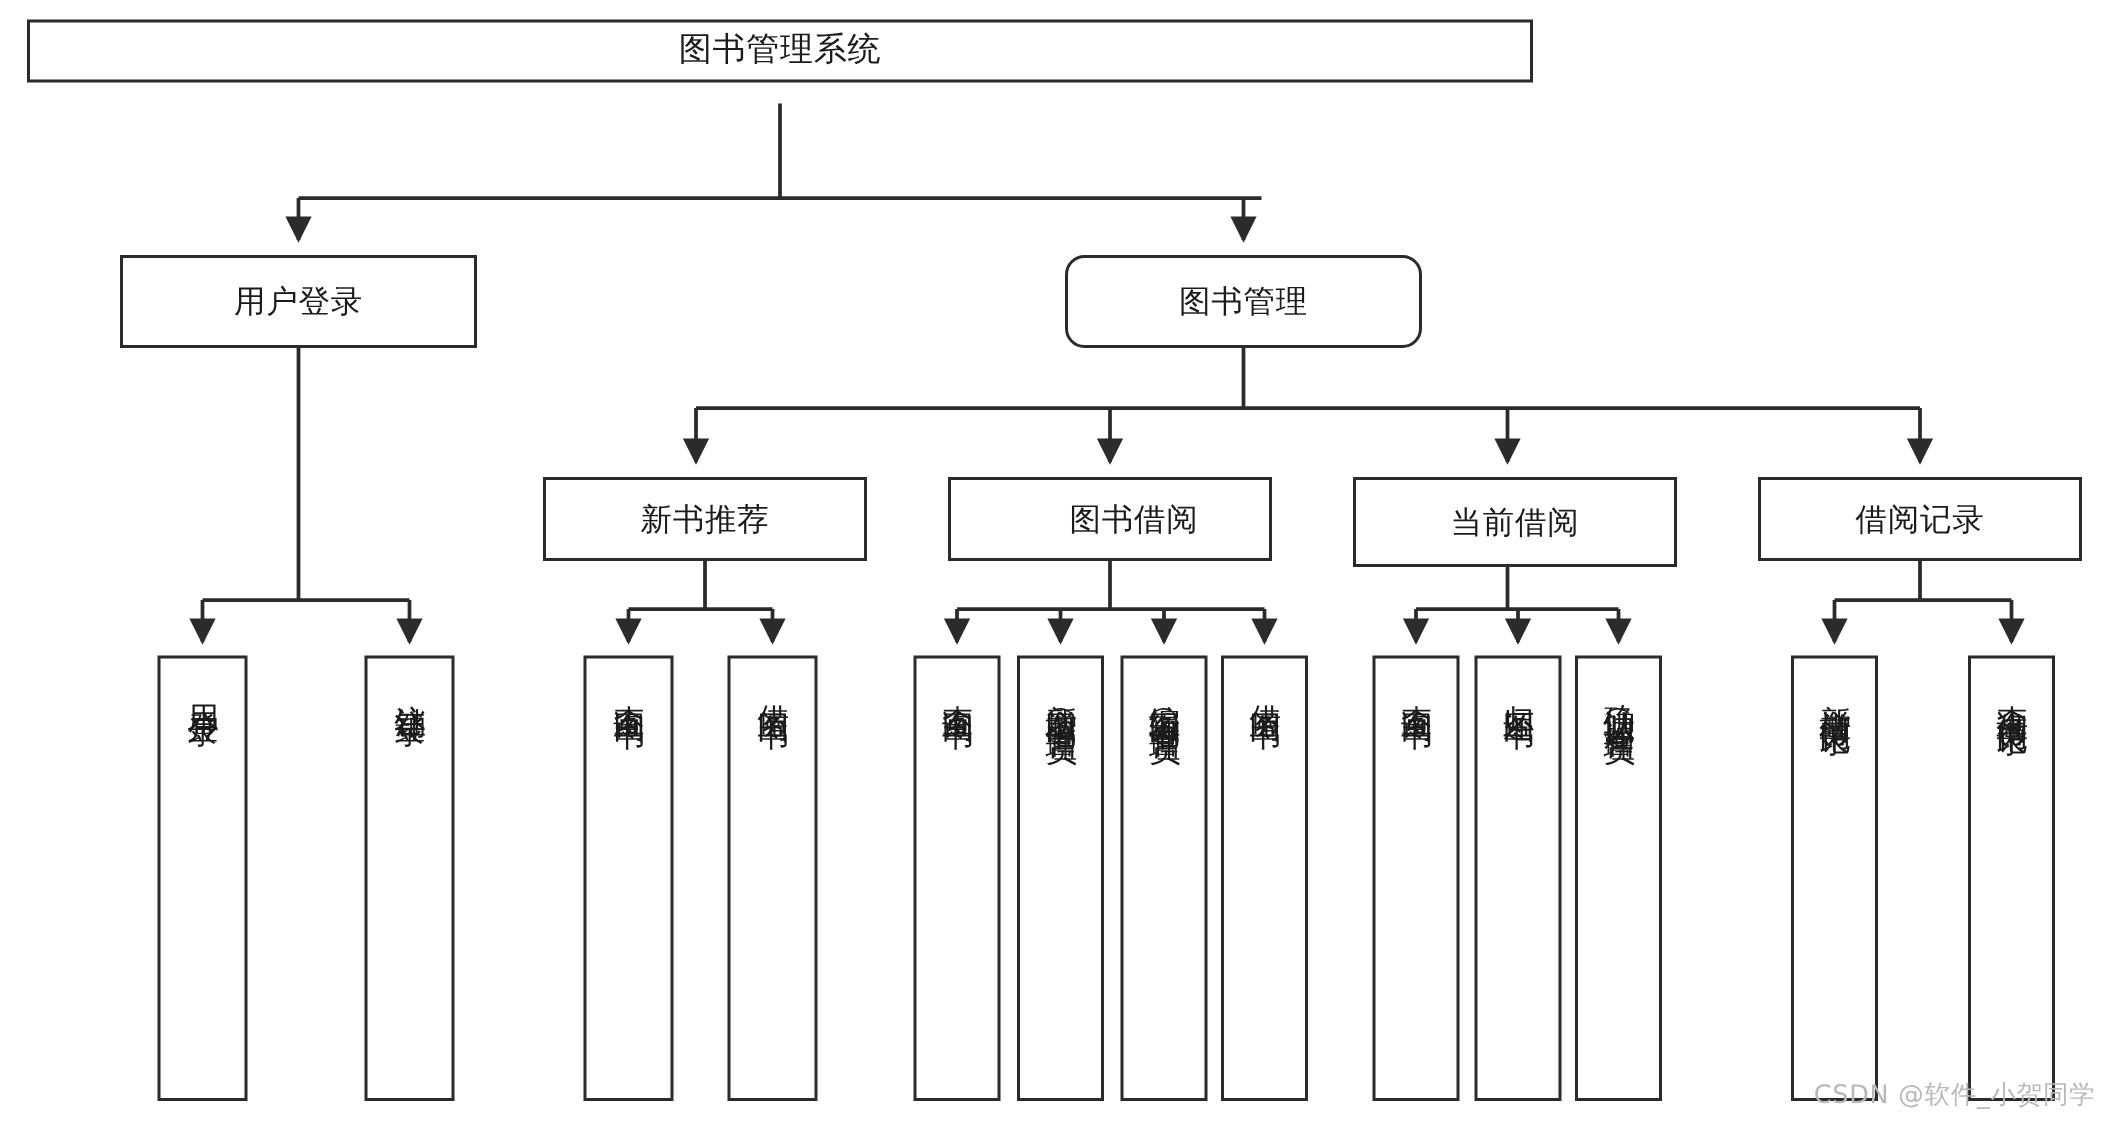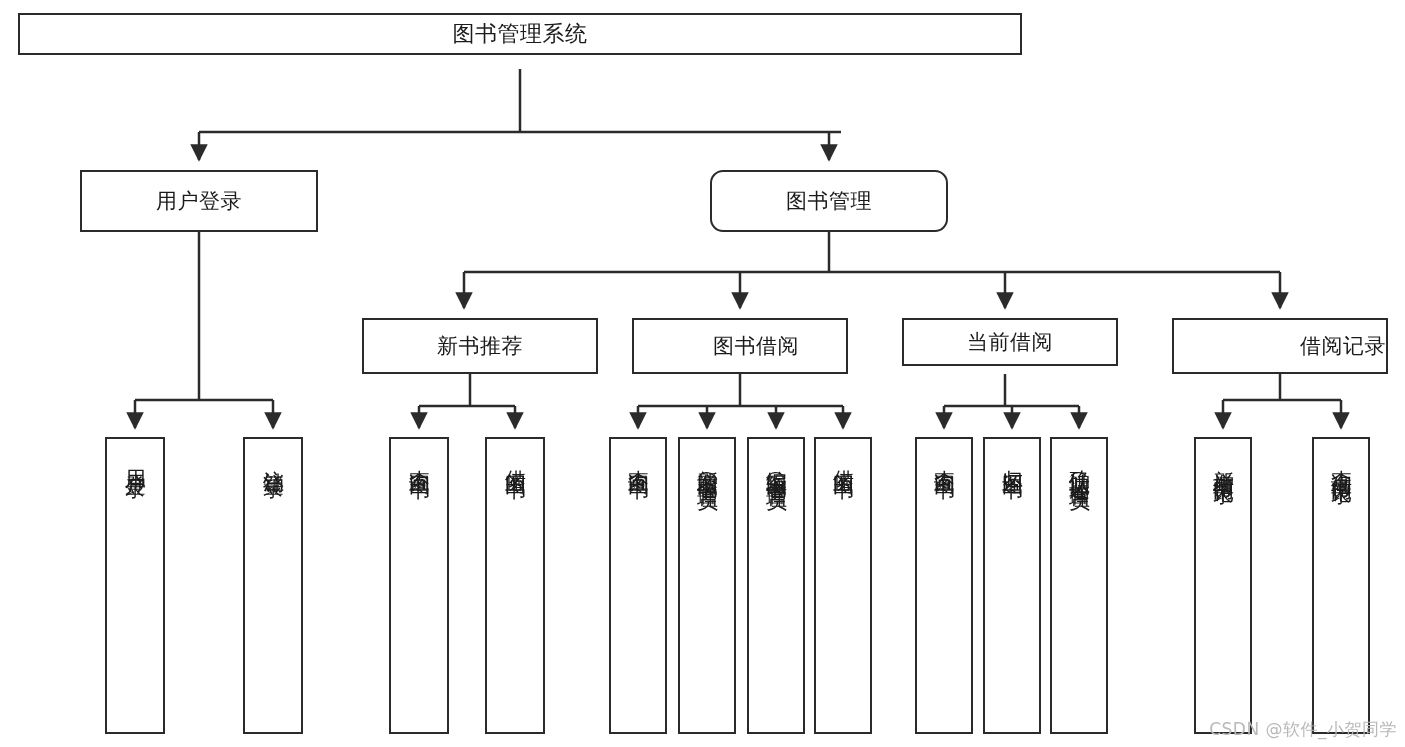--- a/index.html
+++ b/index.html
@@ -144,30 +144,30 @@
   <div id="nodes-layer">
       <div class="node root horiz" style="left: 18px; top: 13px; width: 1004px; height: 42px;">
         <span class="node-label">图书管理系统</span>
       </div>
       <div class="node level2 horiz" style="left: 80px; top: 170px; width: 238px; height: 62px;">
         <span class="node-label">用户登录</span>
       </div>
       <div class="node level2 horiz" style="left: 710px; top: 170px; width: 238px; height: 62px; border-radius: 13px;">
         <span class="node-label">图书管理</span>
       </div>
-      <div class="node level3 horiz" style="left: 362px; top: 318px; width: 236px; height: 56px;">
+      <div class="node level3 horiz" style="left: 362px; top: 318px; width: 216px; height: 56px;">
         <span class="node-label">新书推荐</span>
       </div>
       <div class="node level3 horiz" style="left: 632px; top: 318px; width: 216px; height: 56px; padding-left: 32px;">
         <span class="node-label">图书借阅</span>
       </div>
-      <div class="node level3 horiz" style="left: 902px; top: 318px; width: 216px; height: 48px;">
+      <div class="node level3 horiz" style="left: 902px; top: 318px; width: 216px; height: 60px;">
         <span class="node-label">当前借阅</span>
       </div>
-      <div class="node level3 horiz" style="left: 1172px; top: 318px; width: 216px; height: 56px; justify-content: flex-end;">
+      <div class="node level3 horiz" style="left: 1172px; top: 318px; width: 216px; height: 56px;">
         <span class="node-label">借阅记录</span>
       </div>
       <div class="node leaf vert" style="left: 105px; top: 437px; width: 60px; height: 297px;">
         <span class="node-label">用户登录</span>
       </div>
       <div class="node leaf vert" style="left: 243px; top: 437px; width: 60px; height: 297px;">
         <span class="node-label">注销登录</span>
       </div>
       <div class="node leaf vert" style="left: 389px; top: 437px; width: 60px; height: 297px;">
         <span class="node-label">查询图书</span>

